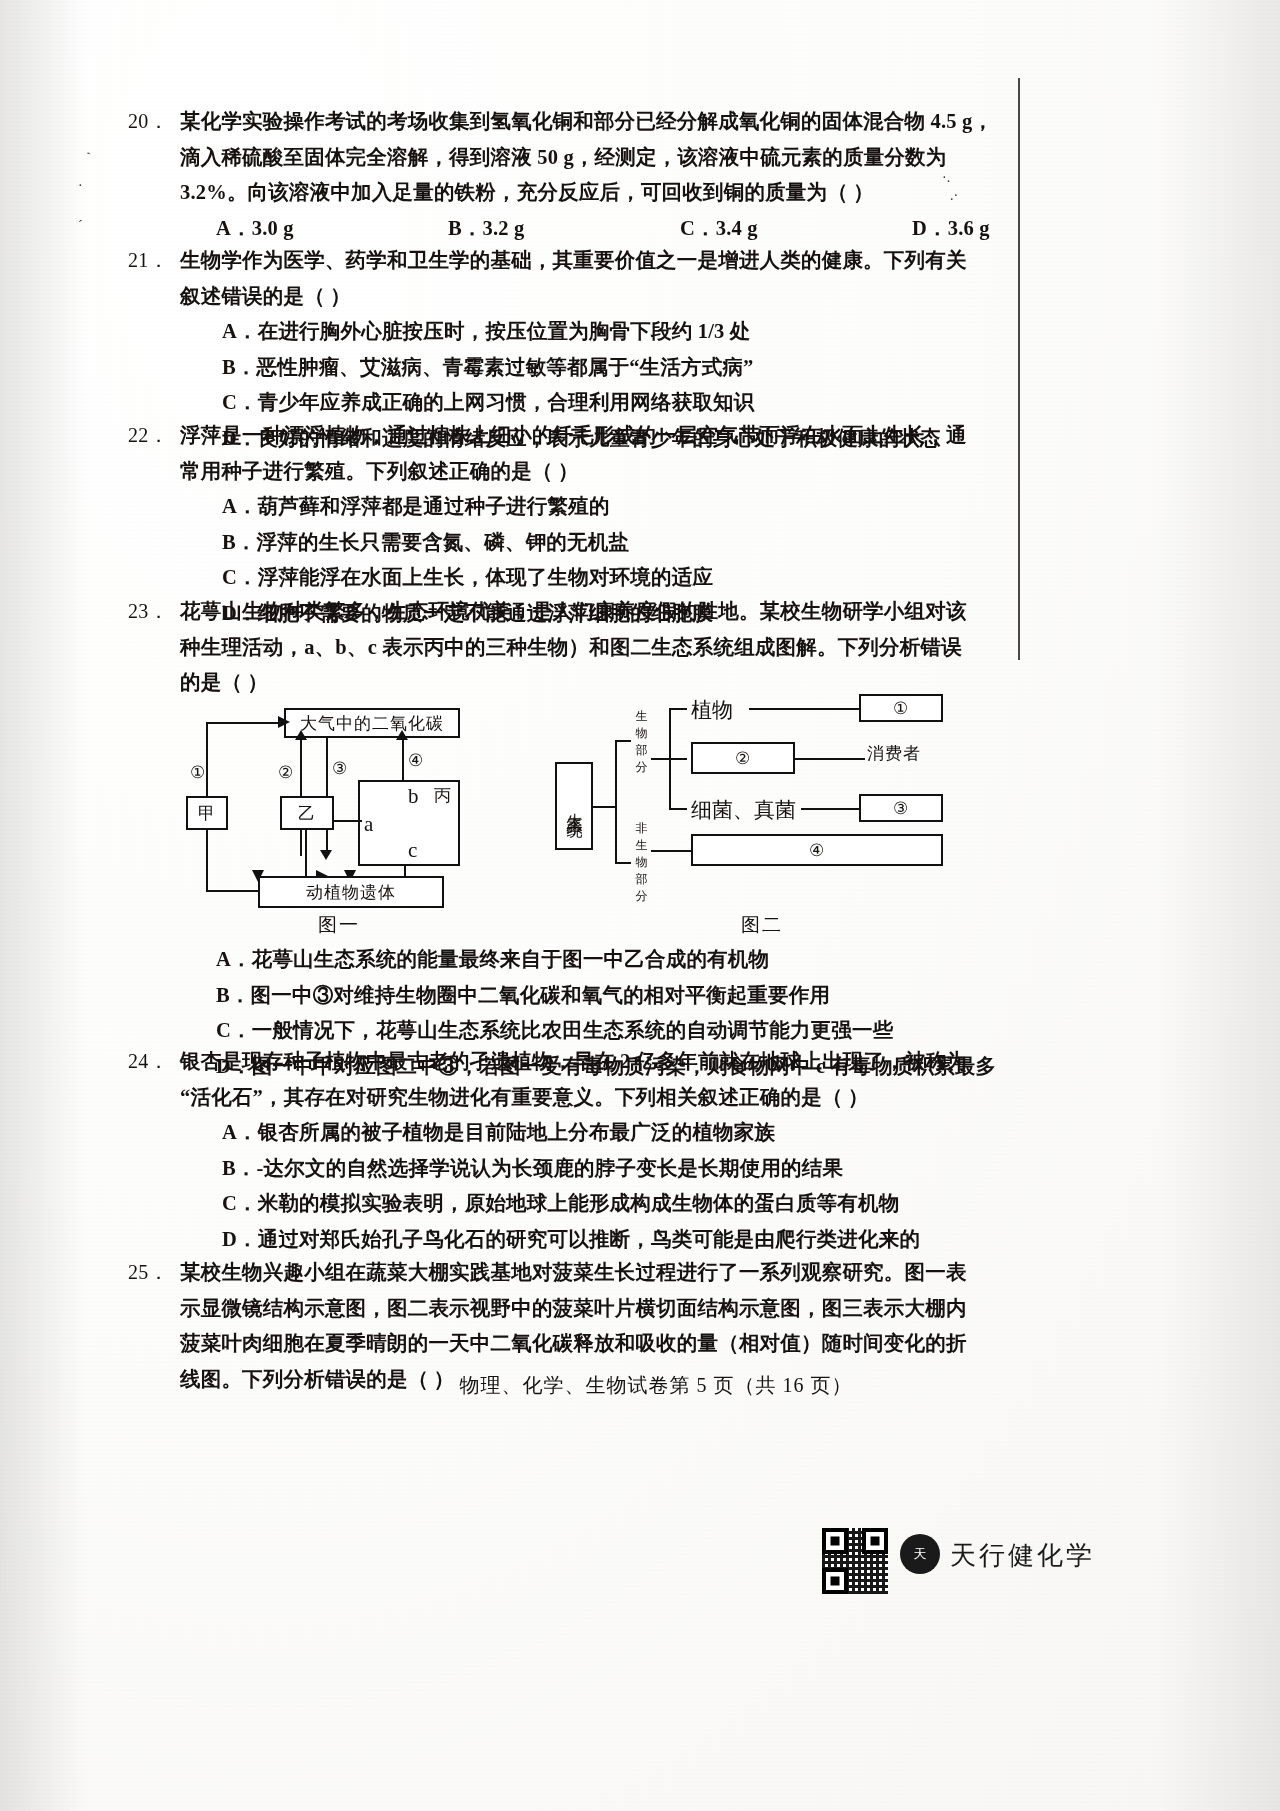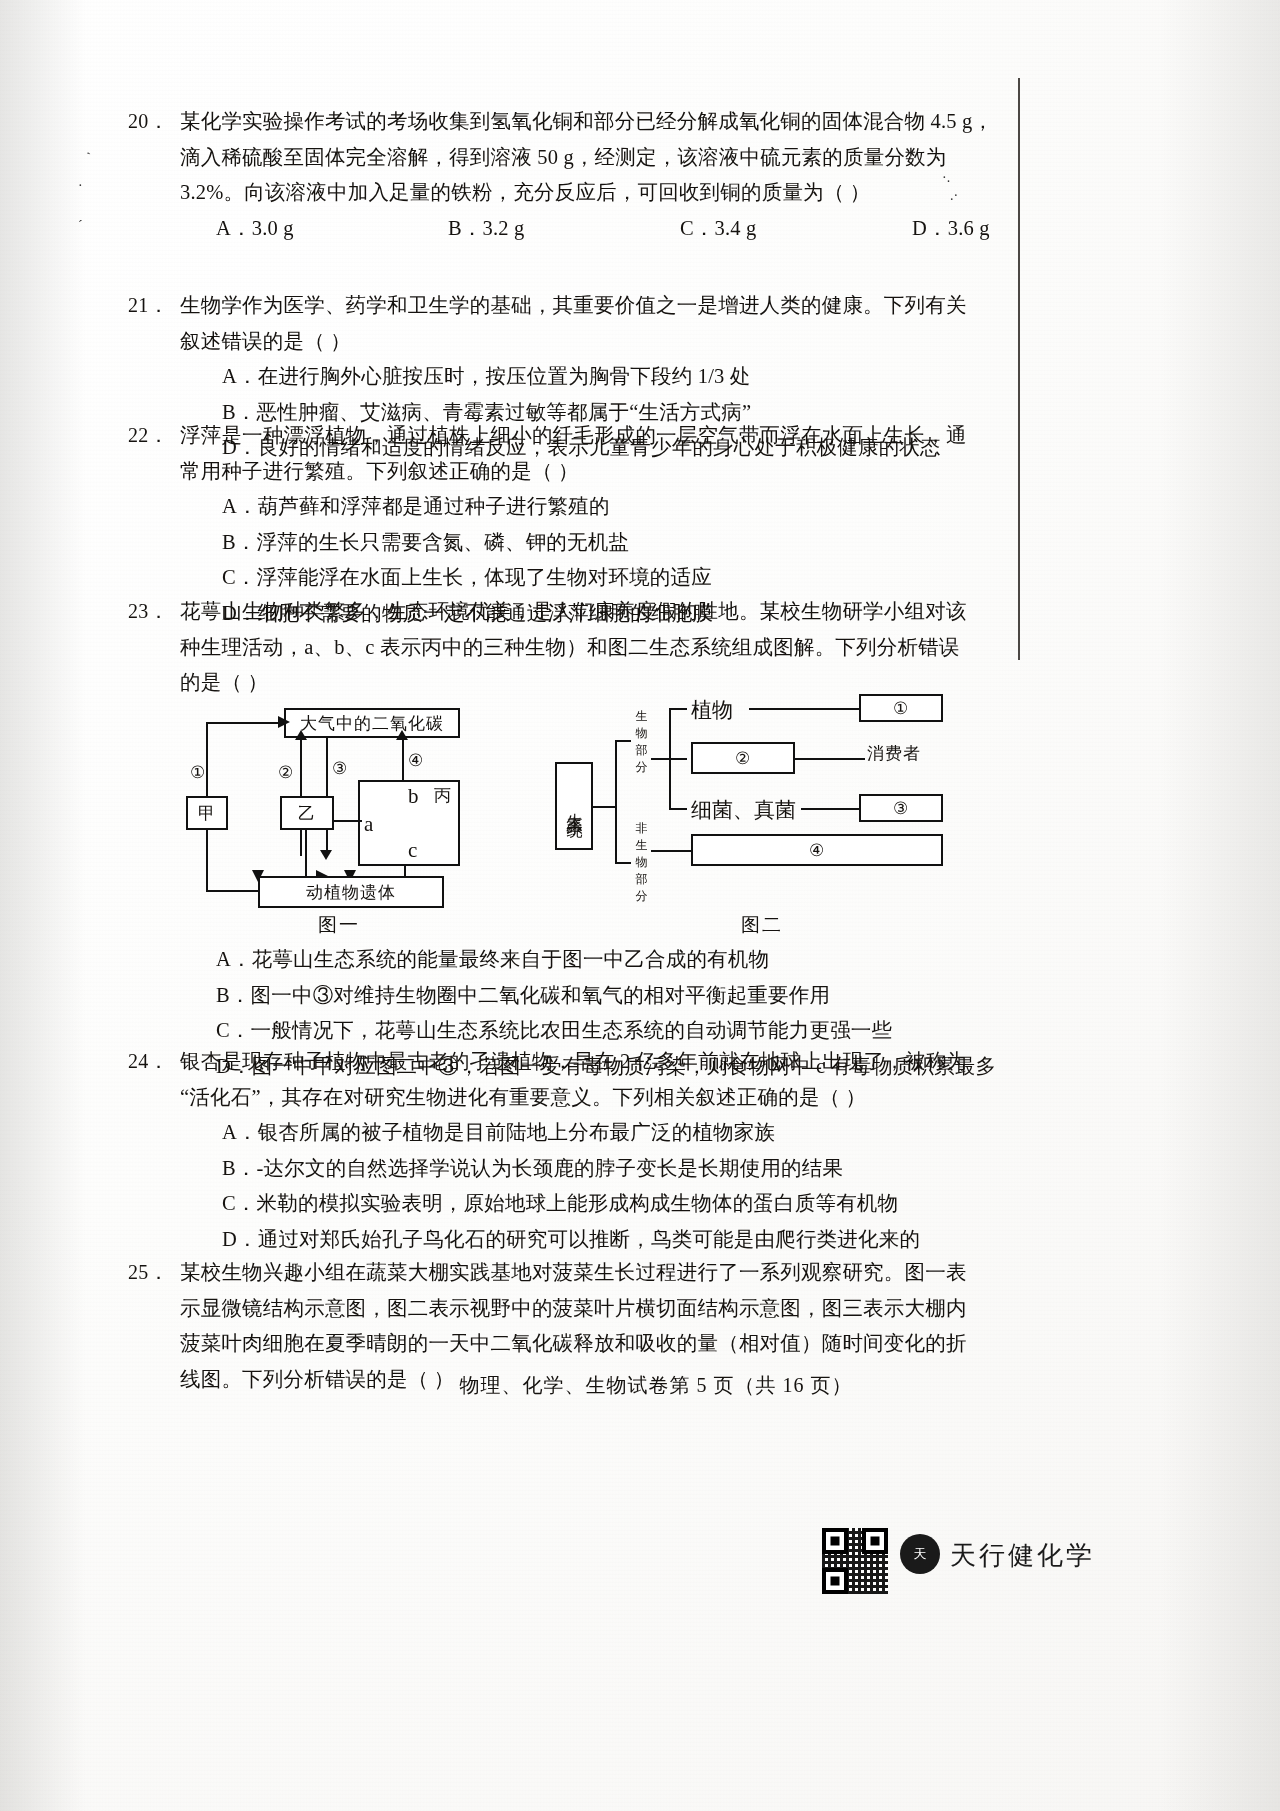--- a/index.html
+++ b/index.html
@@ -63,21 +63,21 @@
     letter-spacing: .2px;
   }
   .qnum {
     width: 52px;
     flex: 0 0 52px;
     text-align: left;
     font-family: "Liberation Serif", serif;
     font-size: 20px;
     padding-left: 2px;
   }
-  .qbody { flex: 1 1 auto; }
+  .qbody { flex: 1 1 auto; font-weight: bold; }
   .qline { white-space: nowrap; }
   .opt {
     white-space: nowrap;
     padding-left: 42px;
   }
   .opt-row {
     display: flex;
     white-space: nowrap;
     padding-left: 42px;
   }
@@ -206,27 +206,28 @@
         <div class="qline">3.2%。向该溶液中加入足量的铁粉，充分反应后，可回收到铜的质量为（      ）</div>
         <div class="opt-row" style="padding-left:36px;">
           <span class="ow">A．3.0 g</span>
           <span class="ow">B．3.2 g</span>
           <span class="ow">C．3.4 g</span>
           <span>D．3.6 g</span>
         </div>
       </div>
     </div>
 
-    <div class="q" style="left:126px; top:243px; width:900px;margin-top:45px;">
+    <div class="q" style="left:126px; top:243px; width:900px;">
       <div class="qnum">21．</div>
       <div class="qbody">
         <div class="qline">生物学作为医学、药学和卫生学的基础，其重要价值之一是增进人类的健康。下列有关</div>
         <div class="qline">叙述错误的是（      ）</div>
         <div class="opt">A．在进行胸外心脏按压时，按压位置为胸骨下段约 1/3 处</div>
         <div class="opt">B．恶性肿瘤、艾滋病、青霉素过敏等都属于“生活方式病”</div>
+        <div class="opt">C．青少年应养成正确的上网习惯，合理利用网络获取知识</div>
         <div class="opt">D．良好的情绪和适度的情绪反应，表示儿童青少年的身心处于积极健康的状态</div>
       </div>
     </div>
 
     <div class="q" style="left:126px; top:418px; width:900px;">
       <div class="qnum">22．</div>
       <div class="qbody">
         <div class="qline">浮萍是一种漂浮植物，通过植株上细小的纤毛形成的一层空气带而浮在水面上生长，通</div>
         <div class="qline">常用种子进行繁殖。下列叙述正确的是（      ）</div>
         <div class="opt">A．葫芦藓和浮萍都是通过种子进行繁殖的</div>

